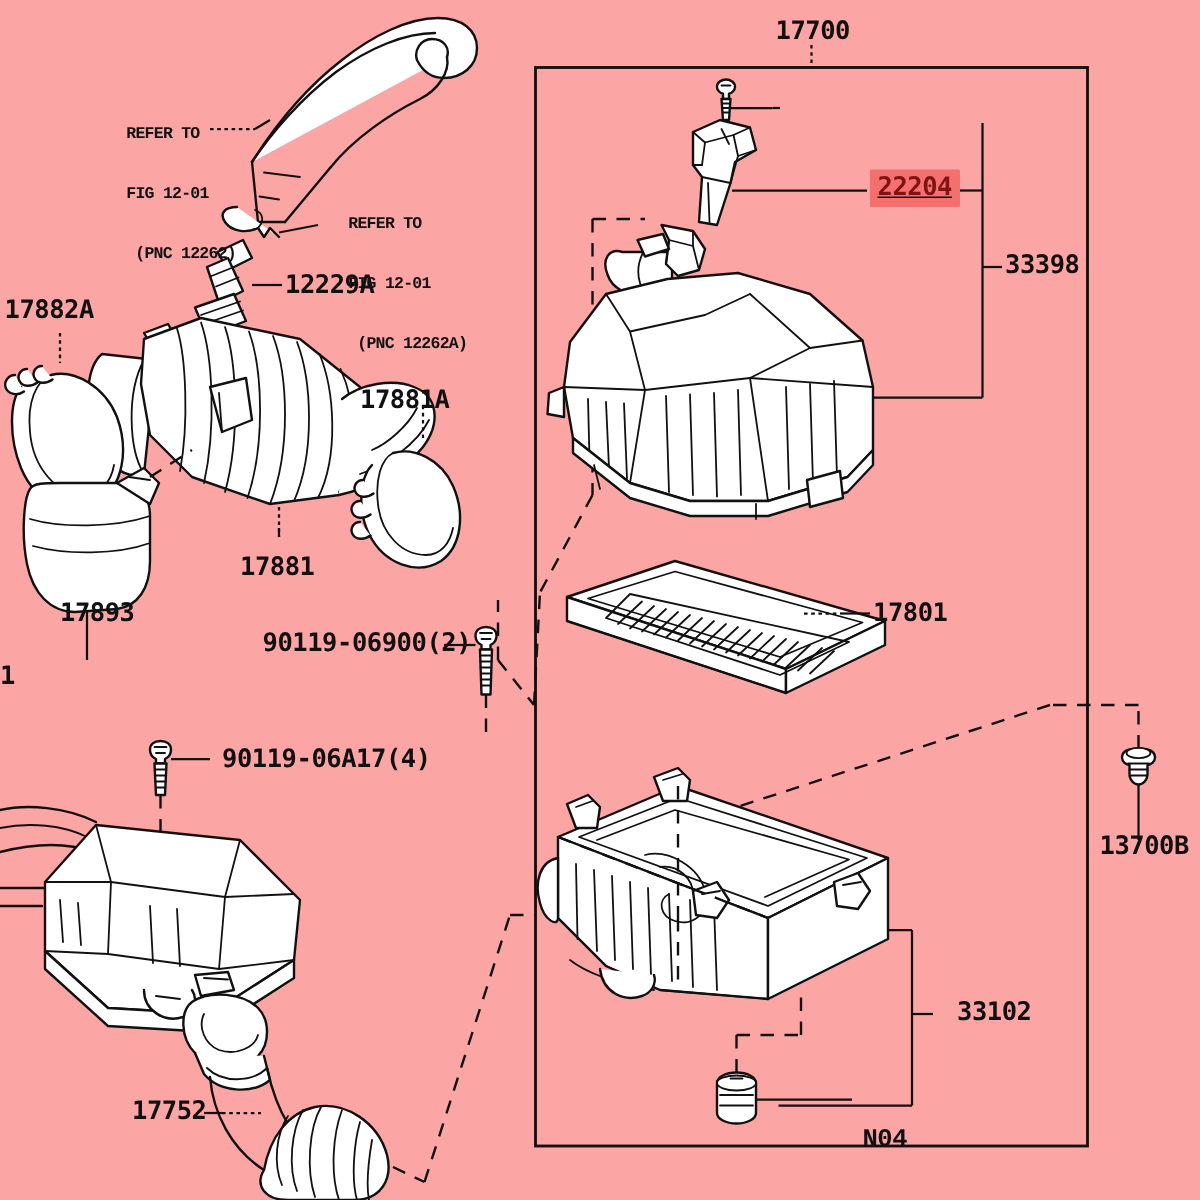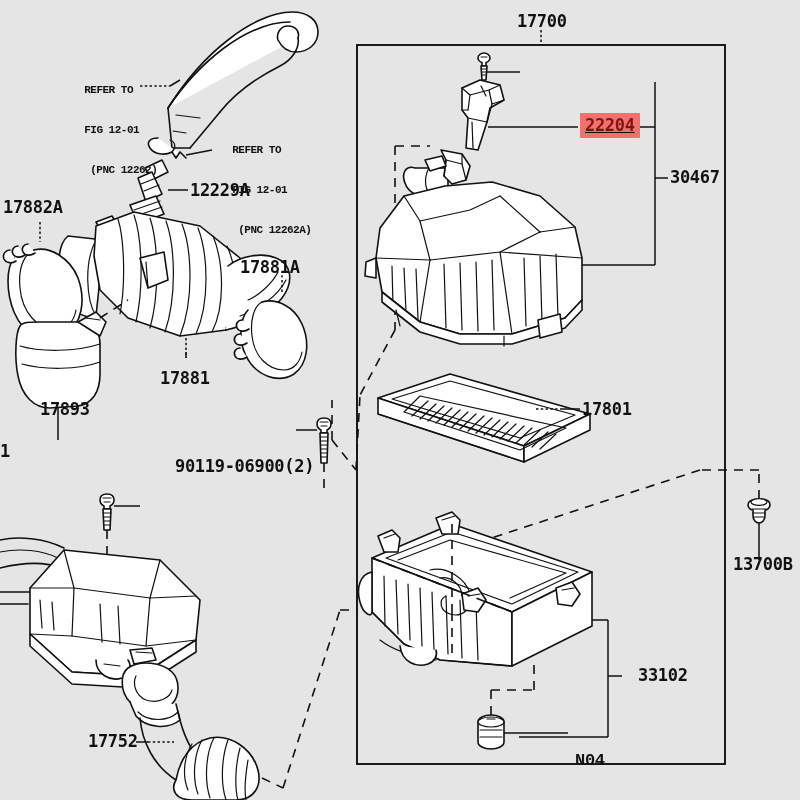--- a/index.html
+++ b/index.html
@@ -2,21 +2,21 @@
 <html><head>
 <meta charset="utf-8">
 <title>Parts Diagram</title>
 <style>
   html,body{margin:0;padding:0;background:#ffffff;}
   body{
     width:800px;height:800px;overflow:hidden;
     font-family:"DejaVu Sans Mono","Liberation Mono",monospace;
     background:#fff;
   }
-  #stage{position:relative;width:800px;height:800px;background:#e5e5e5;}
+  #stage{position:relative;width:800px;height:800px;background:#fca5a5;}
   svg{display:block;}
   .lbl{
     position:absolute;
     font-family:"DejaVu Sans Mono","Liberation Mono",monospace;
     font-size:17px;
     font-weight:700;
     color:#111;
     white-space:pre;
     letter-spacing:-0.3px;
     line-height:19px;
@@ -448,21 +448,21 @@
     <path class="lead" d="M184,190 L188,190"></path>
   </g>
 
 </svg>
 
 <div class="lbl" style="left:517px;top:12px;">17700</div>
 
 
 <div class="lbl" style="left:580px;top:116px;text-decoration:underline;"><span class="hl">22204</span></div>
 
-<div class="lbl" style="left:670px;top:168px;">30467</div>
+<div class="lbl" style="left:670px;top:168px;">33398</div>
 
 <div class="lbl" style="left:582px;top:400px;">17801</div>
 
 <div class="lbl" style="left:638px;top:666px;">33102</div>
 
 <div class="lbl" style="left:575px;top:751px;font-family:Liberation Mono, monospace;">N04</div>
 
 <div class="lbl" style="left:733px;top:555px;">13700B</div>
 
 <div class="lbl refer" style="left:72px;top:60px;">
@@ -480,20 +480,21 @@
 <div class="lbl" style="left:190px;top:181px;">12229A</div>
 
 <div class="lbl" style="left:3px;top:198px;">17882A</div>
 
 <div class="lbl" style="left:240px;top:258px;">17881A</div>
 
 <div class="lbl" style="left:160px;top:341px;margin-top:28px;">17881</div>
 
 <div class="lbl" style="left:40px;top:400px;">17893</div>
 
-<div class="lbl" style="left:175px;top:420px;margin-top:37px;">90119-06900(2)</div>
-
+<div class="lbl" style="left:175px;top:420px;">90119-06900(2)</div>
+
+<div class="lbl" style="left:148px;top:497px;">90119-06A17(4)</div>
 
 <div class="lbl" style="left:88px;top:732px;">17752</div>
 
 <div class="lbl" style="left:0px;top:442px;">1</div>
 
 </div>
 
 </body></html>

